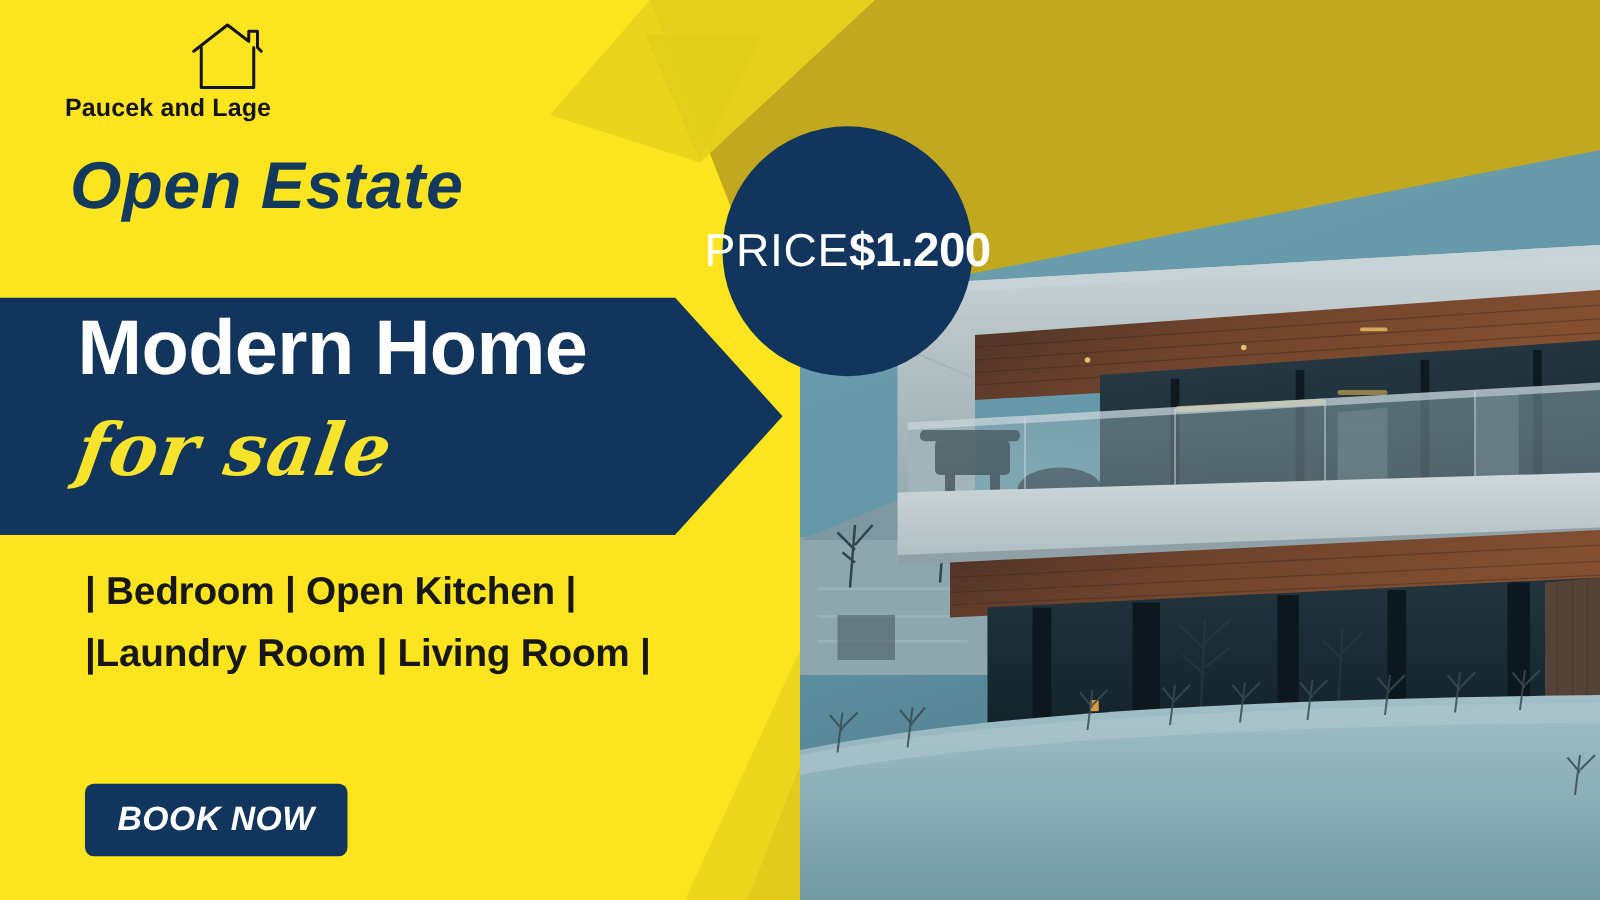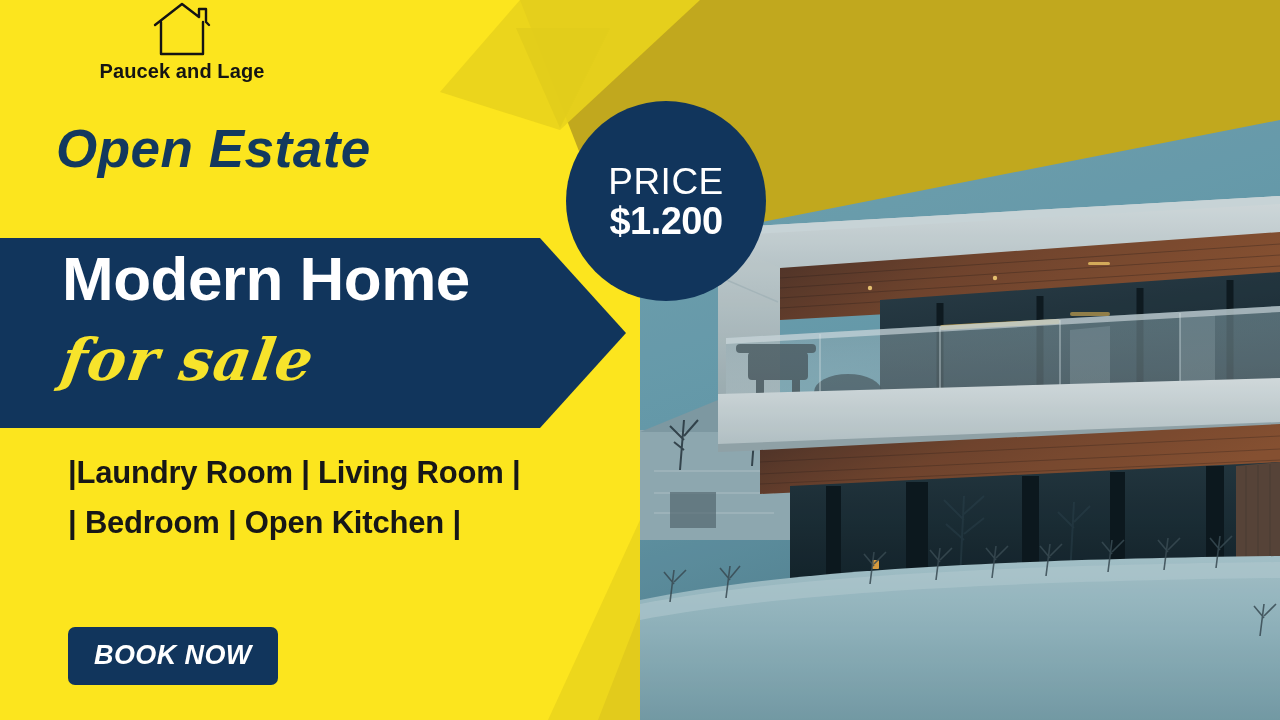--- a/index.html
+++ b/index.html
@@ -34,23 +34,23 @@
     left: 0; top: 0;
     width: 1280px; height: 720px;
     pointer-events: none;
   }
   .shapes svg { display: block; width: 1280px; height: 720px; }
 
   
   .logo-block {
     position: absolute;
     left: 52px;
-    top: 0;
+    top: 16px;
     width: 260px;
-    text-align: center;
+    text-align: left;
   }
   .logo-mark { width: 62px; height: 58px; display: block; margin: 0 auto 2px auto; }
   .logo-name {
     font-size: 20px;
     font-weight: bold;
     color: #141414;
     letter-spacing: .1px;
     white-space: nowrap;
   }
 
@@ -99,28 +99,28 @@
     color: #F7E32B;
     line-height: 1;
     transform: skewX(-9deg);
     letter-spacing: 1px;
     white-space: nowrap;
   }
 
   
   .price-badge {
     position: absolute;
-    left: 566px;
+    left: 578px;
     top: 101px;
     width: 200px;
     height: 200px;
     border-radius: 50%;
     background: #11355C;
     display: flex;
-    flex-direction: column;
+    flex-direction: row;
     align-items: center;
     justify-content: center;
     color: #ffffff;
   }
   .price-label {
     font-size: 37px;
     font-weight: normal;
     letter-spacing: .5px;
     line-height: 1;
     margin-bottom: 2px;
@@ -370,19 +370,19 @@
     <div class="banner-title">Modern Home</div>
     <div class="banner-script">for sale</div>
   </div>
 
   <div class="price-badge">
     <div class="price-label">PRICE</div>
     <div class="price-value">$1.200</div>
   </div>
 
   <div class="features">
+    <div>| Bedroom | Open Kitchen |</div>
     <div>|Laundry Room | Living Room |</div>
-    <div>| Bedroom | Open Kitchen |</div>
   </div>
 
   <button class="cta">BOOK NOW</button>
 
 </div>
 
 </body></html>

